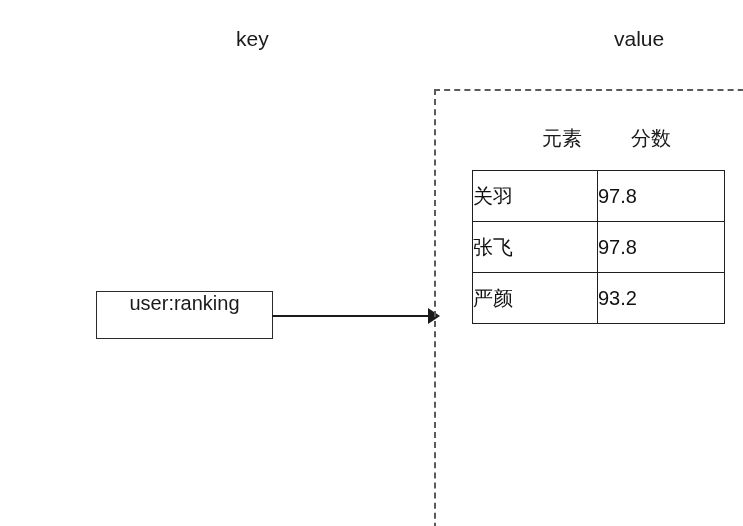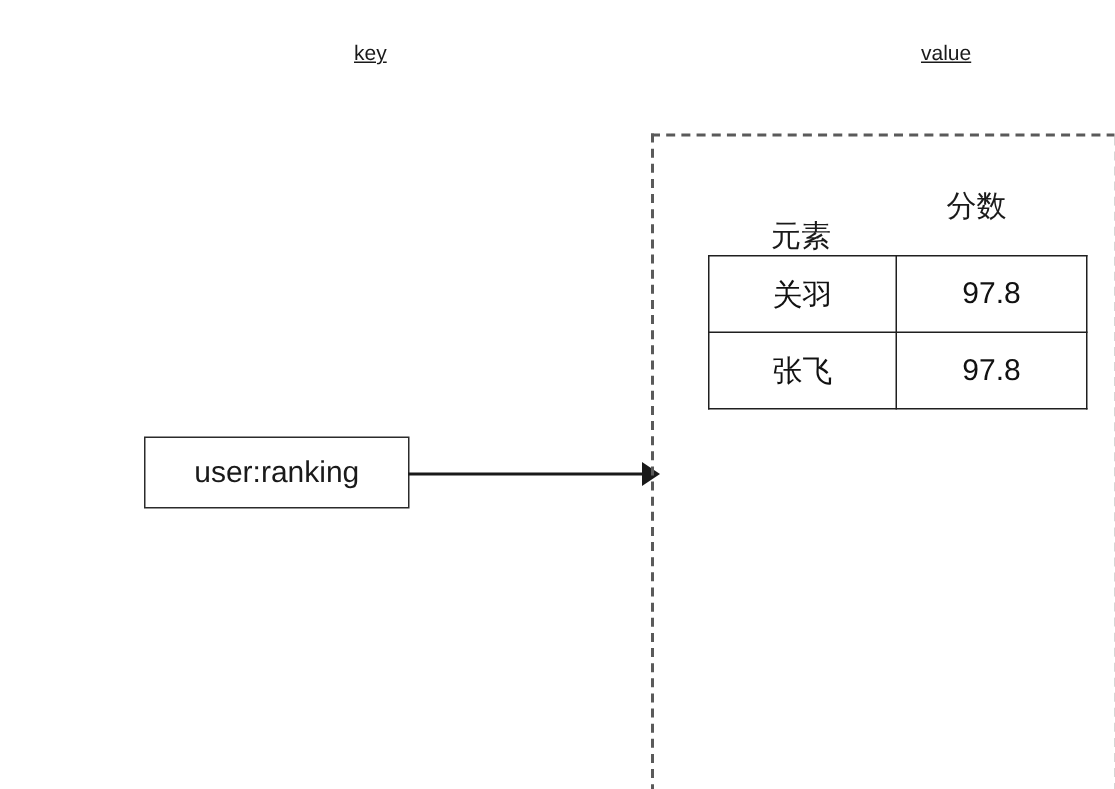--- a/index.html
+++ b/index.html
@@ -17,25 +17,24 @@
   #canvas {
     position: relative;
     width: 743px;
     height: 526px;
     background: #ffffff;
   }
 
   
   .caption {
     position: absolute;
-    font-size: 14px;
+    font-size: 21px;
     line-height: 1;
     color: #1a1a1a;
     white-space: nowrap;
-    text-decoration: underline;
   }
   #key-caption {
     left: 236px;
     top: 28px;
   }
   #value-caption {
     left: 566px;
     top: 28px;
     margin-left: 48px;
   }
@@ -44,21 +43,20 @@
   #key-box {
     position: absolute;
     left: 96px;
     top: 291px;
     width: 177px;
     height: 48px;
     border: 1.6px solid #2b2b2b;
     background: #ffffff;
     box-sizing: border-box;
     display: flex;
-    align-items: center;
     justify-content: center;
   }
   #key-box-label {
     font-size: 20px;
     color: #1a1a1a;
     white-space: nowrap;
   }
 
   
   #arrow {
@@ -95,45 +93,43 @@
   
   .col-header {
     position: absolute;
     font-size: 20px;
     line-height: 1;
     color: #1a1a1a;
     white-space: nowrap;
     text-align: center;
   }
   #header-element {
-    left: 472px;
+    left: 500px;
     top: 128px;
     width: 124px;
-    margin-top: 20px;
   }
   #header-score {
     left: 588px;
     top: 128px;
     width: 126px;
   }
 
   
   #data-table {
     position: absolute;
     left: 472px;
     top: 170px;
     width: 250px;
     border-collapse: collapse;
     table-layout: fixed;
     background: #ffffff;
   }
   #data-table td {
     border: 1.4px solid #1f1f1f;
     height: 50px;
-    text-align: center;
     vertical-align: middle;
     font-size: 20px;
     color: #111111;
     padding: 0;
   }
   #data-table td.cell-element { width: 124px; }
   #data-table td.cell-score   { width: 126px; }
 
   
   #watermark {
@@ -175,17 +171,21 @@
   <table id="data-table">
     <tbody>
       <tr>
         <td class="cell-element">关羽</td>
         <td class="cell-score">97.8</td>
       </tr>
       <tr>
         <td class="cell-element">张飞</td>
         <td class="cell-score">97.8</td>
       </tr>
+      <tr>
+        <td class="cell-element">严颜</td>
+        <td class="cell-score">93.2</td>
+      </tr>
     </tbody>
   </table>
 
 
 </div>
 
 </body></html>

